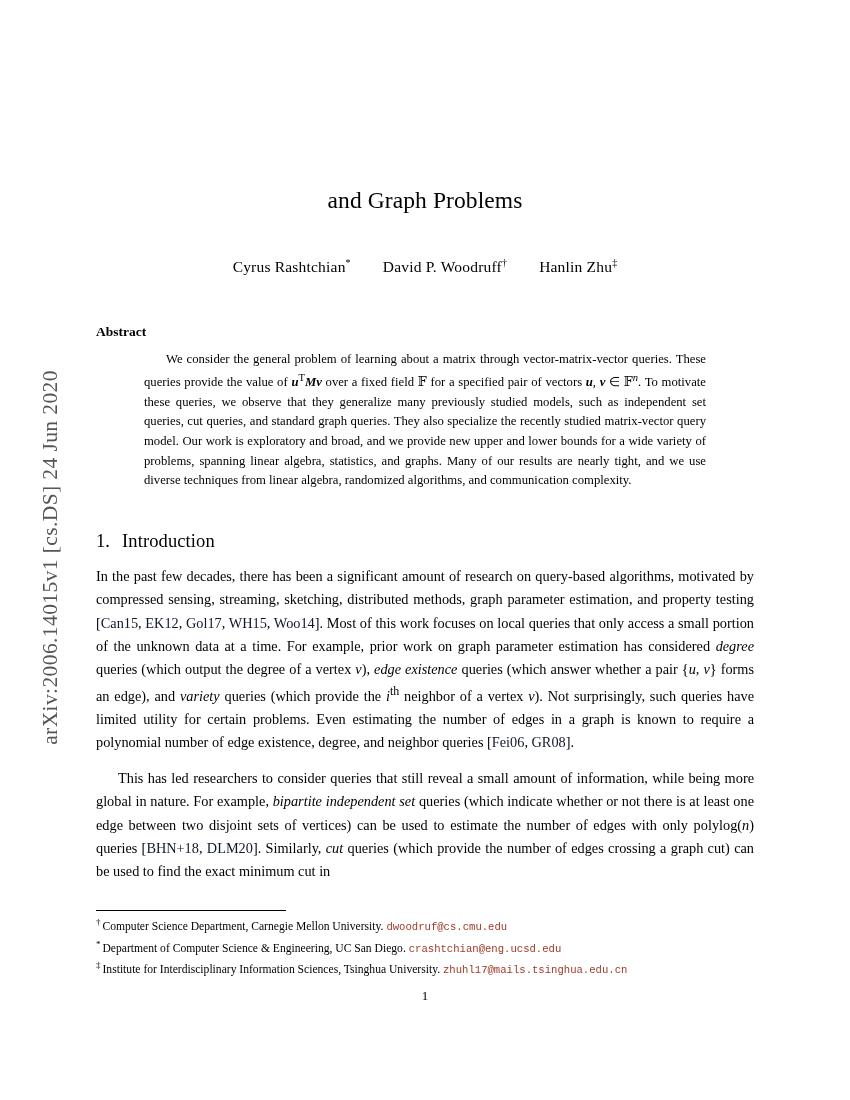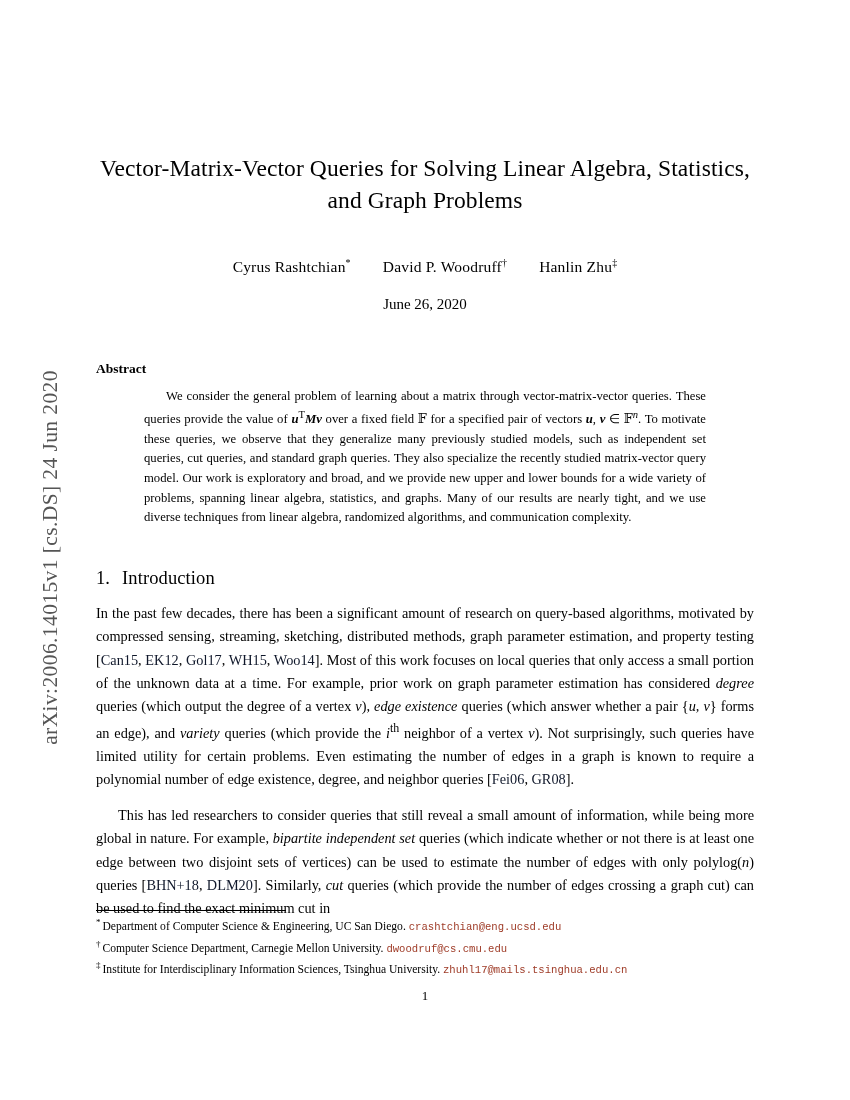--- a/index.html
+++ b/index.html
@@ -161,29 +161,28 @@
 
 <div class="page">
 
   <div class="arxiv-stamp">
     <div class="txt">arXiv:2006.14015v1  [cs.DS]  24 Jun 2020</div>
   </div>
 
   <div class="content">
 
     <h1 class="title">
-      <span>Vector-Matrix-Vector Queries for Solving Linear Algebra, Statistics,</span><br>
+      <br>
       <span>and Graph Problems</span>
     </h1>
 
     <div class="authors">
       <span class="author"><span>Cyrus Rashtchian</span><sup>*</sup></span><span class="author"><span>David P. Woodruff</span><sup>†</sup></span><span class="author"><span>Hanlin Zhu</span><sup>‡</sup></span>
     </div>
 
-    <div class="date">June 26, 2020</div>
 
     <div class="abstract-head">Abstract</div>
     <div class="abstract-body">
       We consider the general problem of learning about a matrix through vector-matrix-vector
       queries. These queries provide the value of <span class="bm">u</span><sup>T</sup><span class="bm">M</span><span class="bm">v</span> over a fixed field <span class="bb">𝔽</span> for a specified pair of
       vectors <span class="bm">u</span>, <span class="bm">v</span> ∈ <span class="bb">𝔽</span><sup><span class="math">n</span></sup>. To motivate these queries, we observe that they generalize many previously
       studied models, such as independent set queries, cut queries, and standard graph queries. They
       also specialize the recently studied matrix-vector query model. Our work is exploratory and
       broad, and we provide new upper and lower bounds for a wide variety of problems, spanning
       linear algebra, statistics, and graphs. Many of our results are nearly tight, and we use diverse
@@ -213,26 +212,26 @@
       number of edges with only polylog(<span class="math">n</span>) queries [<span class="cite">BHN+18</span>, <span class="cite">DLM20</span>]. Similarly, <span class="it">cut</span> queries (which
       provide the number of edges crossing a graph cut) can be used to find the exact minimum cut in
     </p>
 
   </div>
 
   <div class="rule"></div>
 
   <div class="footnotes">
     <div class="fn">
+      <sup>†</sup><span>Computer Science Department, Carnegie Mellon University.</span>
+      <span class="email">dwoodruf@cs.cmu.edu</span>
+    </div>
+    <div class="fn">
       <sup>*</sup><span>Department of Computer Science &amp; Engineering, UC San Diego.</span>
       <span class="email">crashtchian@eng.ucsd.edu</span>
-    </div>
-    <div class="fn">
-      <sup>†</sup><span>Computer Science Department, Carnegie Mellon University.</span>
-      <span class="email">dwoodruf@cs.cmu.edu</span>
     </div>
     <div class="fn">
       <sup>‡</sup><span>Institute for Interdisciplinary Information Sciences, Tsinghua University.</span>
       <span class="email">zhuhl17@mails.tsinghua.edu.cn</span>
     </div>
   </div>
 
   <div class="pagenum">1</div>
 
 </div>

